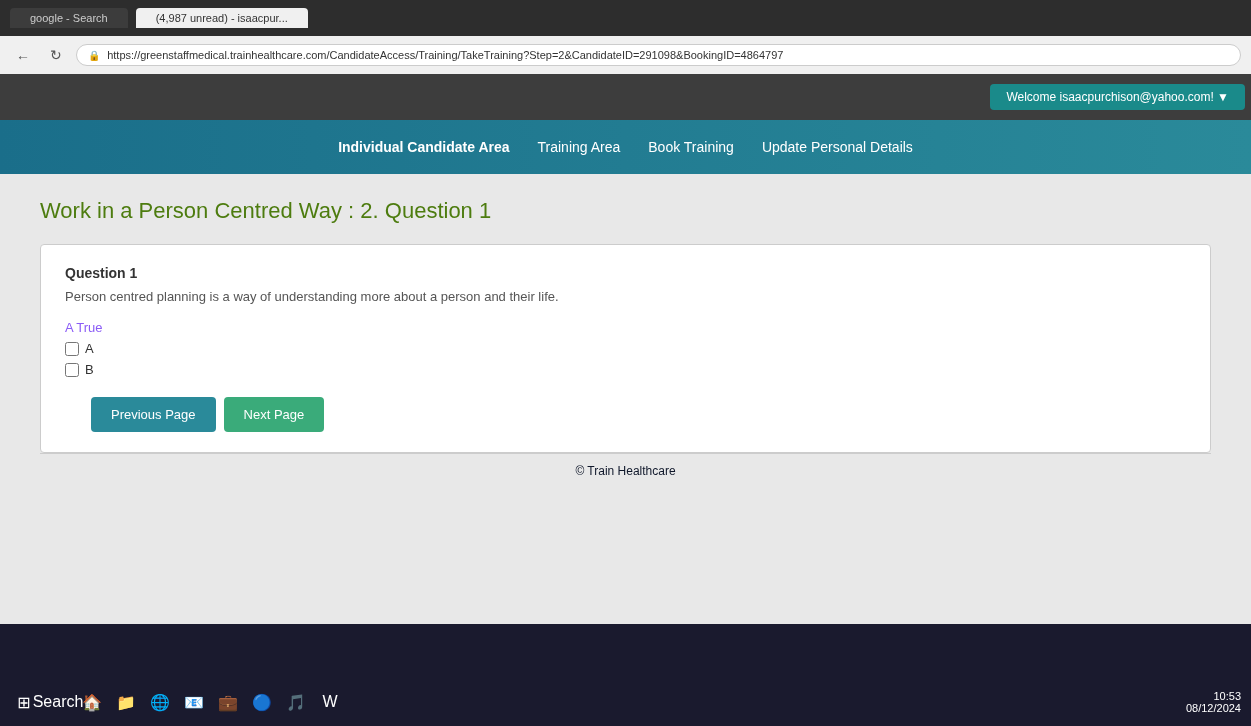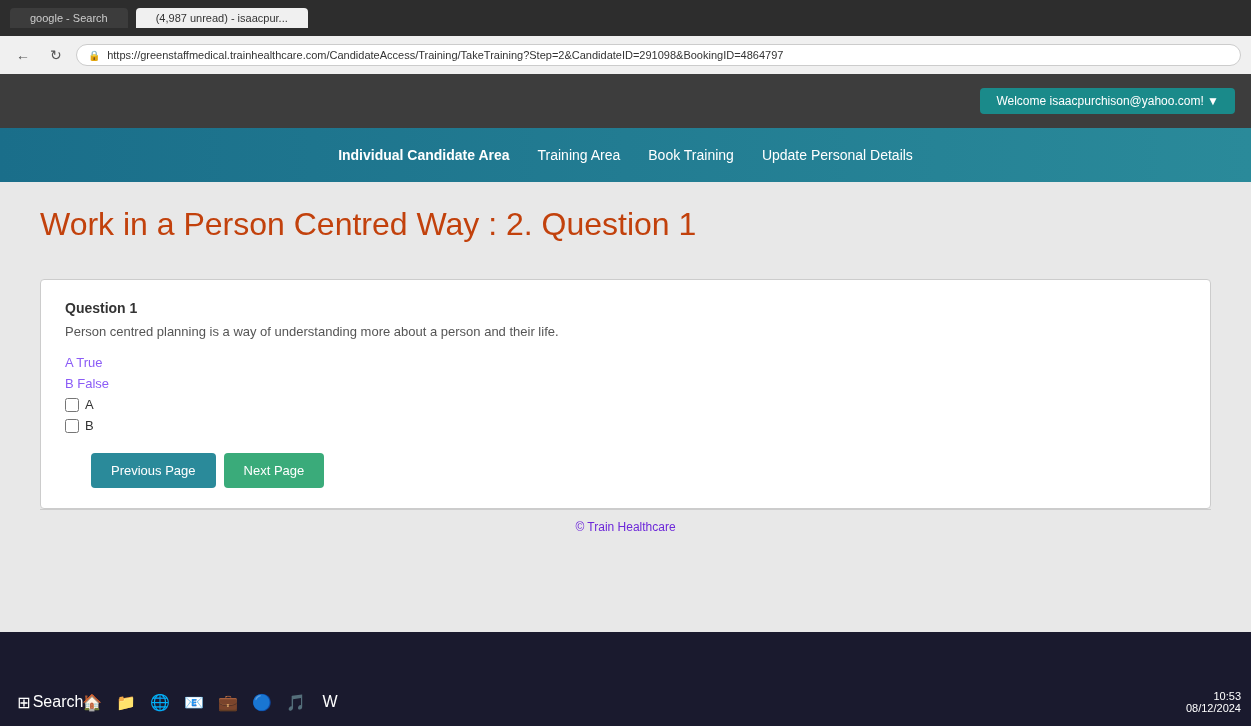--- a/index.html
+++ b/index.html
@@ -60,22 +60,22 @@
       align-items: center;
       gap: 6px;
     }
     .lock-icon { color: #777; font-size: 10px; }
 
     
     .welcome-bar {
       background: #3d3d3d;
       display: flex;
       justify-content: flex-end;
-      padding: 6px 16px;
-      height: 54px;
+      padding: 6px 6px;
+      height: 46px;
       align-items: center;
     }
     .welcome-btn {
       background: #1a8a8a;
       color: white;
       border: none;
       padding: 6px 16px;
       border-radius: 4px;
       font-size: 12px;
       cursor: pointer;
@@ -102,23 +102,23 @@
     }
     .nav-item.bold { font-weight: bold; }
 
     
     .main-content {
       background: #e8e8e8;
       padding: 24px 40px;
       min-height: 450px;
     }
     .page-title {
-      font-size: 32px;
-      color: #c2410c;
-      margin-bottom: 36px;
+      font-size: 22px;
+      color: #4d7c0f;
+      margin-bottom: 20px;
       font-weight: normal;
     }
     .question-box {
       background: #fff;
       border: 1px solid #ccc;
       padding: 20px 24px;
       border-radius: 4px;
     }
     .question-instruction {
       font-size: 20px;
@@ -182,21 +182,21 @@
       font-size: 13px;
       cursor: pointer;
     }
 
     
     .footer {
       background: #e8e8e8;
       padding: 10px;
       text-align: center;
       font-size: 12px;
-      color: #6d28d9;
+      color: #0f172a;
       border-top: 1px solid #ccc;
     }
 
     
     .taskbar {
       background: #1a1a2e;
       height: 48px;
       display: flex;
       align-items: center;
       padding: 0 10px;
@@ -252,21 +252,20 @@
 
 <div class="main-content">
   <h1 class="page-title">Work in a Person Centred Way : 2. Question 1</h1>
 
   <div class="question-box">
 
     <div class="question-label">Question 1</div>
     <div class="question-text">Person centred planning is a way of understanding more about a person and their life.</div>
 
     <div class="answer-option">A True</div>
-    <div class="answer-option">B False</div>
 
     <div class="checkbox-row">
       <input type="checkbox" id="chk-a" style="">
       <label class="checkbox-label" for="chk-a">A</label>
     </div>
     <div class="checkbox-row">
       <input type="checkbox" id="chk-b" style="">
       <label class="checkbox-label" for="chk-b">B</label>
     </div>
 

